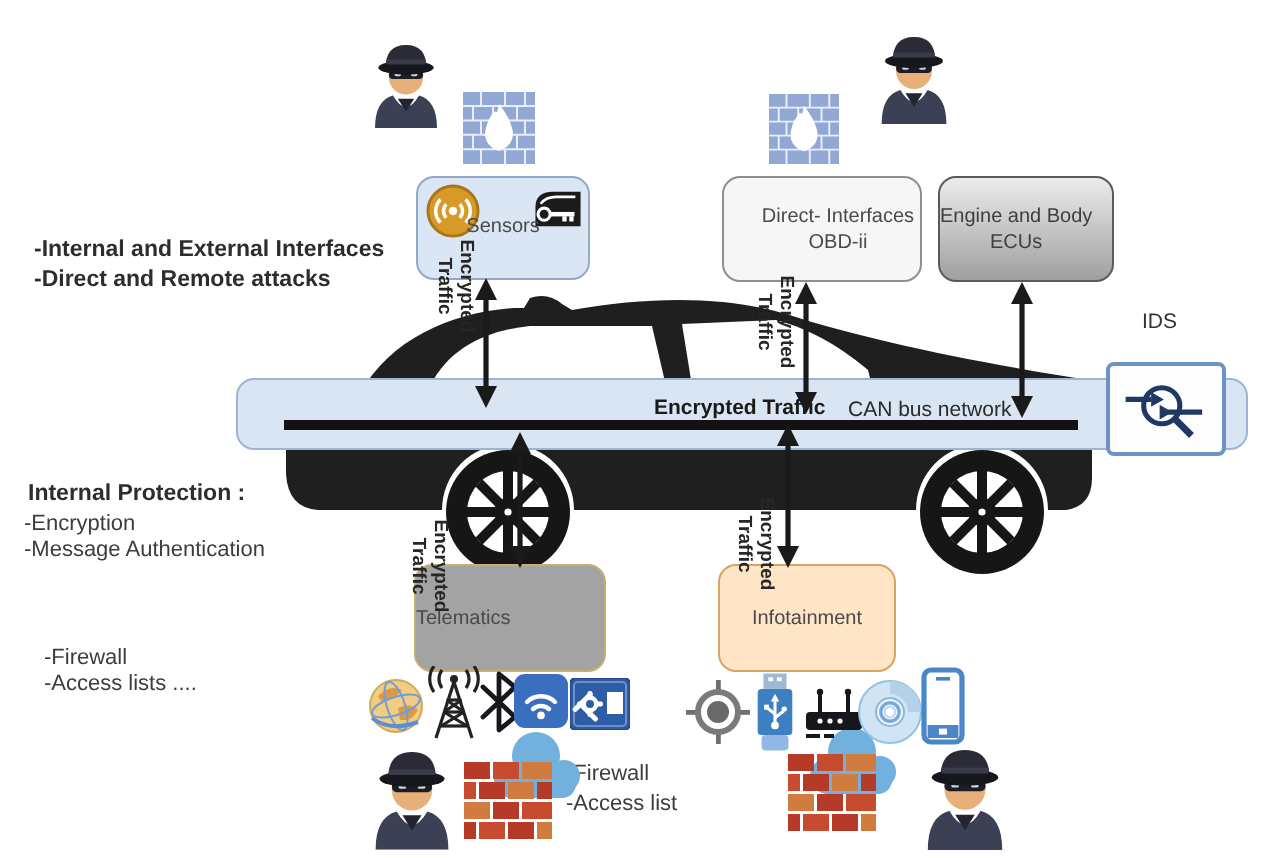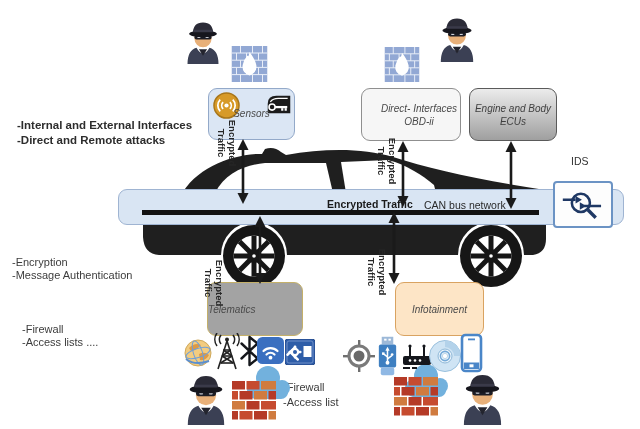--- a/index.html
+++ b/index.html
@@ -11,31 +11,31 @@
   .ptitle{position:absolute;font-weight:bold;font-size:11.5px;color:#2d2d2d;}
   .pitem{position:absolute;font-size:11px;color:#3c3c3c;text-align:right;}
   .smallnote{position:absolute;font-size:11px;color:#3c3c3c;line-height:1.35;white-space:pre-line;}
   
   .busbar{position:absolute;left:118px;top:189px;width:504px;height:34px;background:#d9e5f3;
           border:1px solid #9fb4d2;border-radius:9px;z-index:2;}
   .busline{position:absolute;left:142px;top:210px;width:397px;height:5px;background:#121212;z-index:3;}
   .buslabel-b{position:absolute;left:327px;top:198px;font-size:10.5px;font-weight:bold;color:#1a1a1a;z-index:4;}
   .buslabel-r{position:absolute;left:424px;top:199px;font-size:10.5px;color:#2a2a2a;z-index:4;}
   
-  .box{position:absolute;z-index:5;border-radius:9px;font-style:italic;}
+  .box{position:absolute;z-index:5;border-radius:9px;}
   .box .lbl{position:absolute;width:100%;text-align:center;color:#4a4a4a;font-size:10px;line-height:1.25;}
   .sensors{left:208px;top:88px;width:85px;height:50px;background:#dbe6f4;border:1.5px solid #93a9c9;}
   .obd{left:361px;top:88px;width:82px;height:51px;background:#f6f6f6;border:1.5px solid #8f8f8f;
        display:flex;align-items:center;justify-content:center;padding-left:16px;}
   .engine{left:469px;top:88px;width:86px;height:51px;background:linear-gradient(#ececec,#9f9f9f);
-          border:1.5px solid #5a5a5a;display:flex;align-items:center;justify-content:center;}
+          border:1.5px solid #5a5a5a;display:flex;align-items:center;}
   .telematics{left:207px;top:282px;width:94px;height:52px;background:#a3a3a3;border:1.5px solid #c4b06a;
           display:flex;align-items:center;justify-content:flex-start;}
   .infotain{left:359px;top:282px;width:87px;height:52px;background:#fde5c6;border:1.5px solid #d9a361;
-          display:flex;align-items:center;justify-content:center;margin-left:36px;}
+          display:flex;align-items:center;justify-content:center;}
   .boxtext{color:#4a4a4a;font-size:10px;line-height:1.3;text-align:center;}
   .idsbox{left:553px;top:181px;width:56px;height:43px;background:#fdfdfd;border:2px solid #6b93c4;
           border-radius:4px;display:flex;align-items:center;justify-content:center;z-index:5;}
   .idslabel{position:absolute;left:571px;top:155px;font-size:10.5px;color:#333;z-index:5;}
   
   .vlabel{position:absolute;z-index:8;font-size:9.5px;font-weight:bold;color:#262626;line-height:1.2;
           text-align:center;white-space:pre-line;transform:translate(-50%,-50%) rotate(90deg);}
   .z1{z-index:1}.z5{z-index:5}.z6{z-index:6}.z7{z-index:7}.z8{z-index:8}
 </style>
 </head>
@@ -362,20 +362,21 @@
   <div class="vlabel" style="left:387px;top:161px">Encrypted
 Traffic</div>
   <div class="vlabel" style="left:214px;top:283px">Encrypted
 Traffic</div>
   <div class="vlabel" style="left:377px;top:272px">Encrypted
 Traffic</div>
 
   <div class="note" style="left:17px;top:118px">-Internal and External Interfaces
 -Direct and Remote attacks</div>
 
+  <div class="ptitle" style="left:14px;top:241px">Internal Protection :</div>
   <div class="pitem" style="left:12px;top:256px">-Encryption</div>
   <div class="pitem" style="left:12px;top:269px">-Message Authentication</div>
 
   <div class="pitem" style="left:22px;top:323px">-Firewall</div>
   <div class="pitem" style="left:22px;top:336px">-Access lists ....</div>
 
   <div class="smallnote" style="left:283px;top:380px">-Firewall
 -Access list</div>
 
   <svg class="icon z8" style="left:182px;top:20px" width="42" height="44" viewBox="0 0 48 54">

